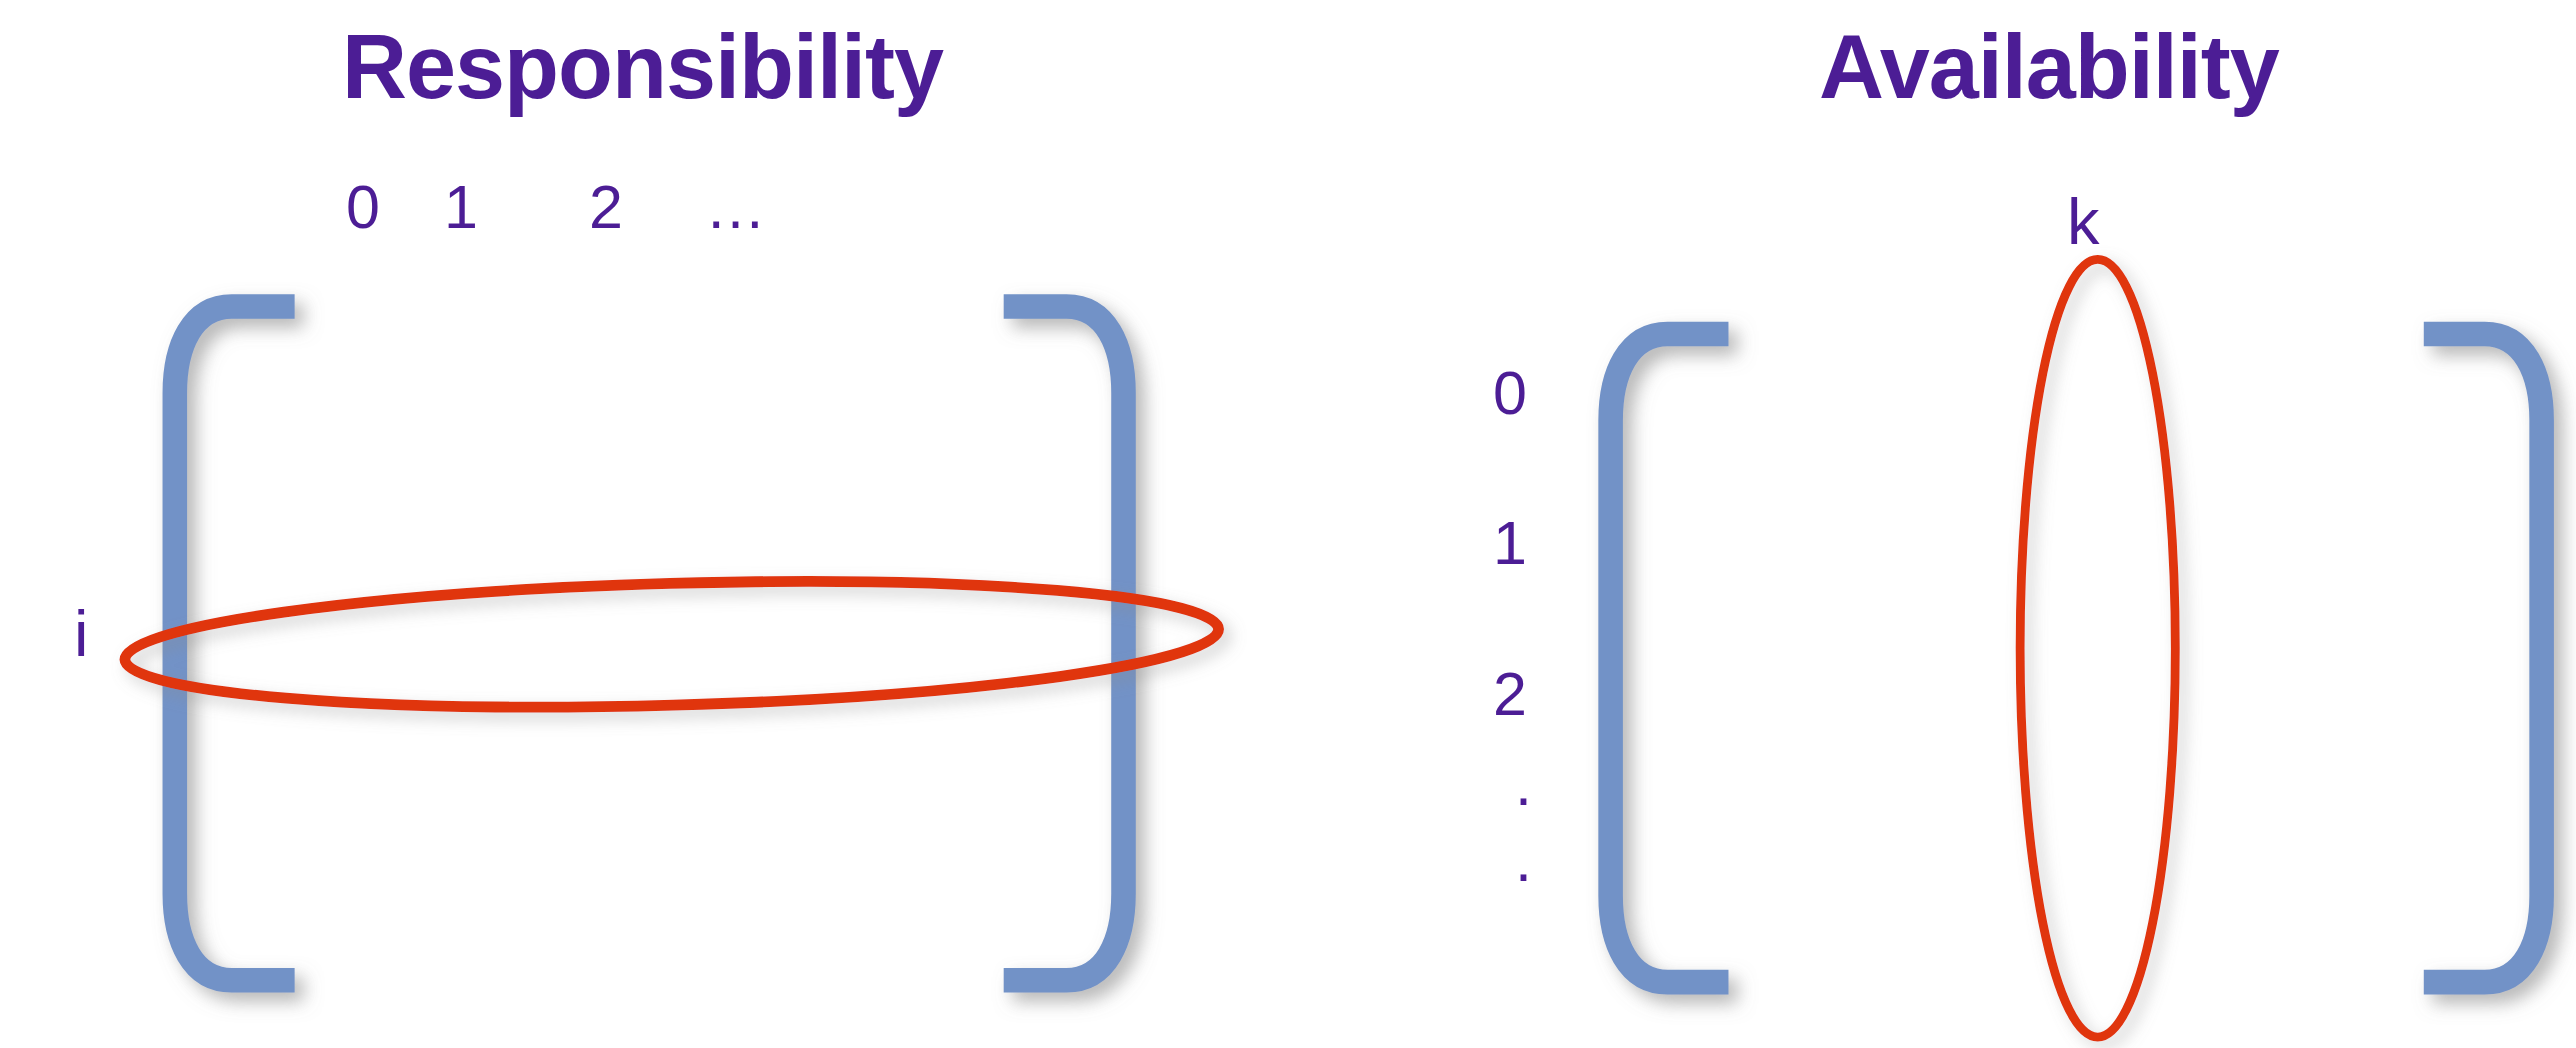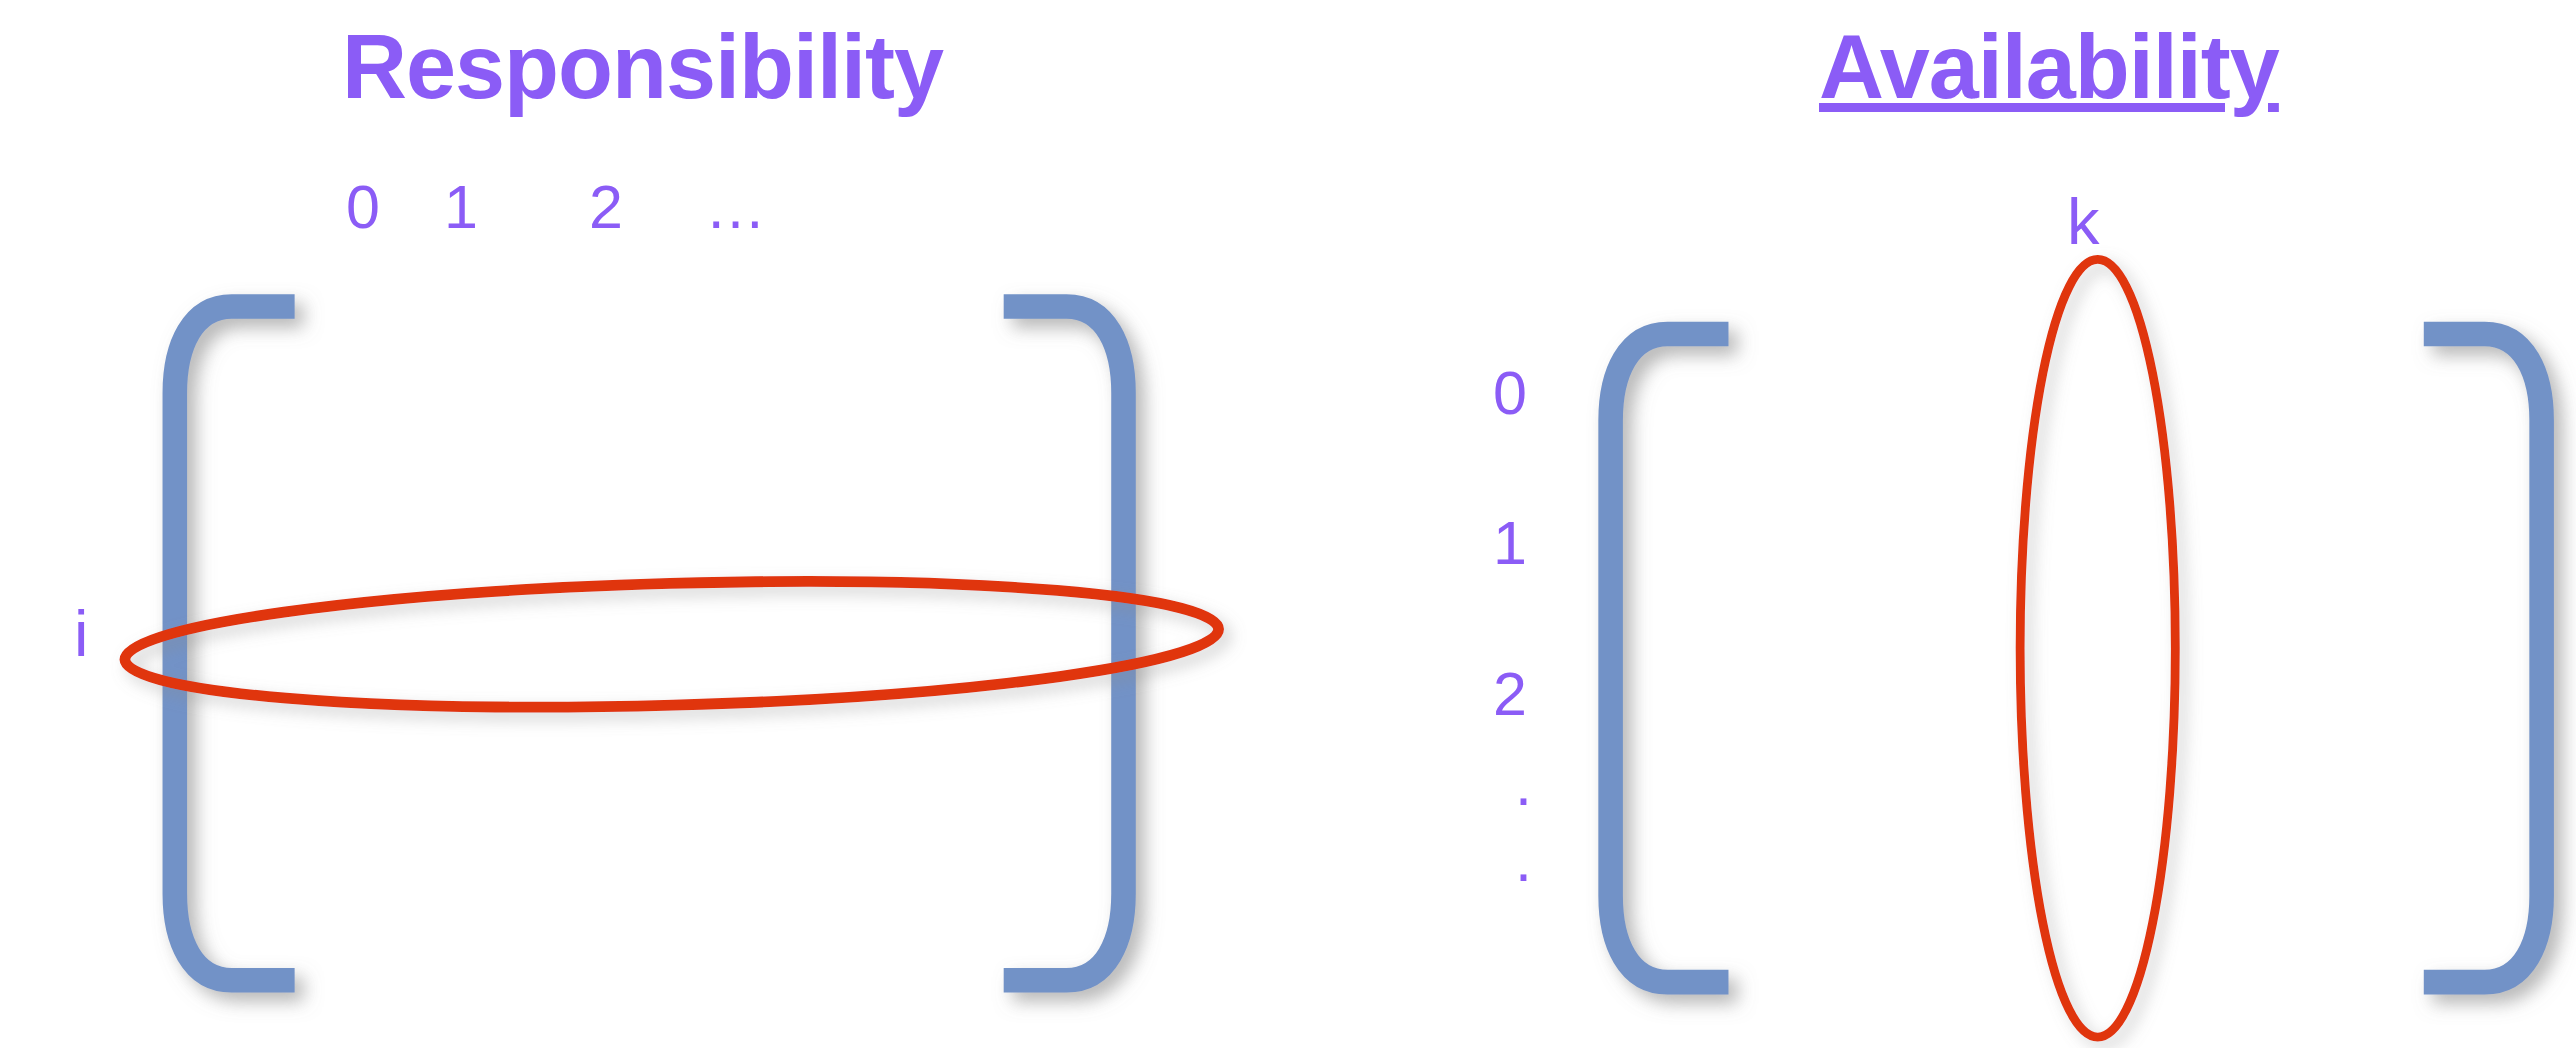--- a/index.html
+++ b/index.html
@@ -22,21 +22,21 @@
   .svg-layer {
     position: absolute;
     left: 0;
     top: 0;
     width: 2576px;
     height: 1049px;
     pointer-events: none;
   }
   .label {
     position: absolute;
-    color: #8b5cf6;
+    color: #4c1d95;
     line-height: 1;
     white-space: nowrap;
     user-select: none;
   }
   .panel-title {
     font-weight: bold;
     font-size: 90px;
     letter-spacing: -1px;
     font-family: "Liberation Sans", sans-serif;
   }
@@ -56,21 +56,21 @@
     font-family: "Liberation Sans", sans-serif;
   }
   .row-dot {
     font-weight: normal;
     font-size: 61px;
     font-family: "Liberation Sans", sans-serif;
   }
 
   
   #title-responsibility { left: 342px;  top: 21.6px; }
-  #title-availability   { left: 1819px; top: 21.6px; text-decoration: underline; }
+  #title-availability   { left: 1819px; top: 21.6px; }
 
   
   #col-0   { left: 346px; top: 177px; }
   #col-1   { left: 444px; top: 177px; }
   #col-2   { left: 589px; top: 177px; }
   #col-dots{ left: 705px; top: 177px; }
 
   
   #var-i   { left: 74px;  top: 601px; }
 

